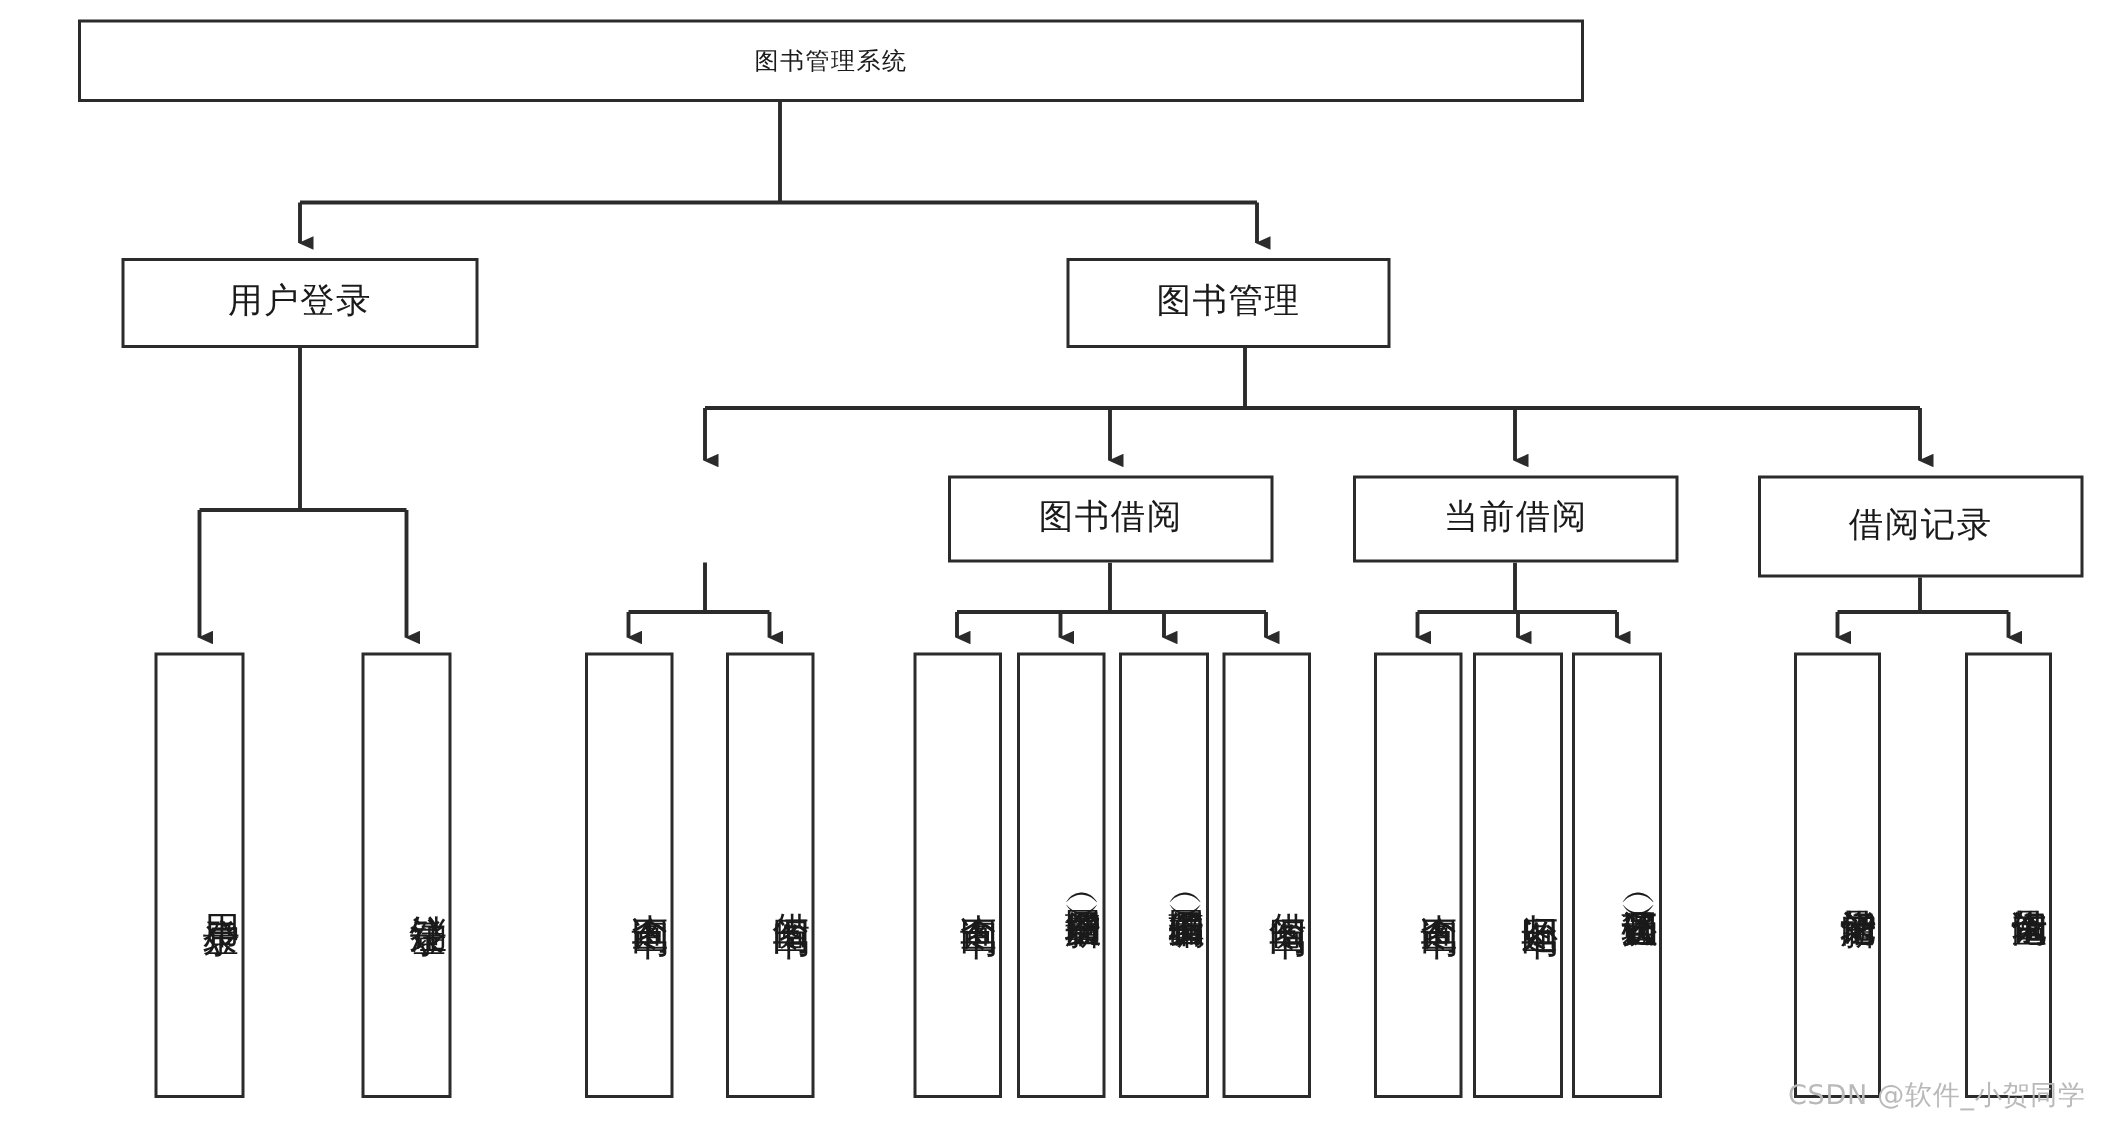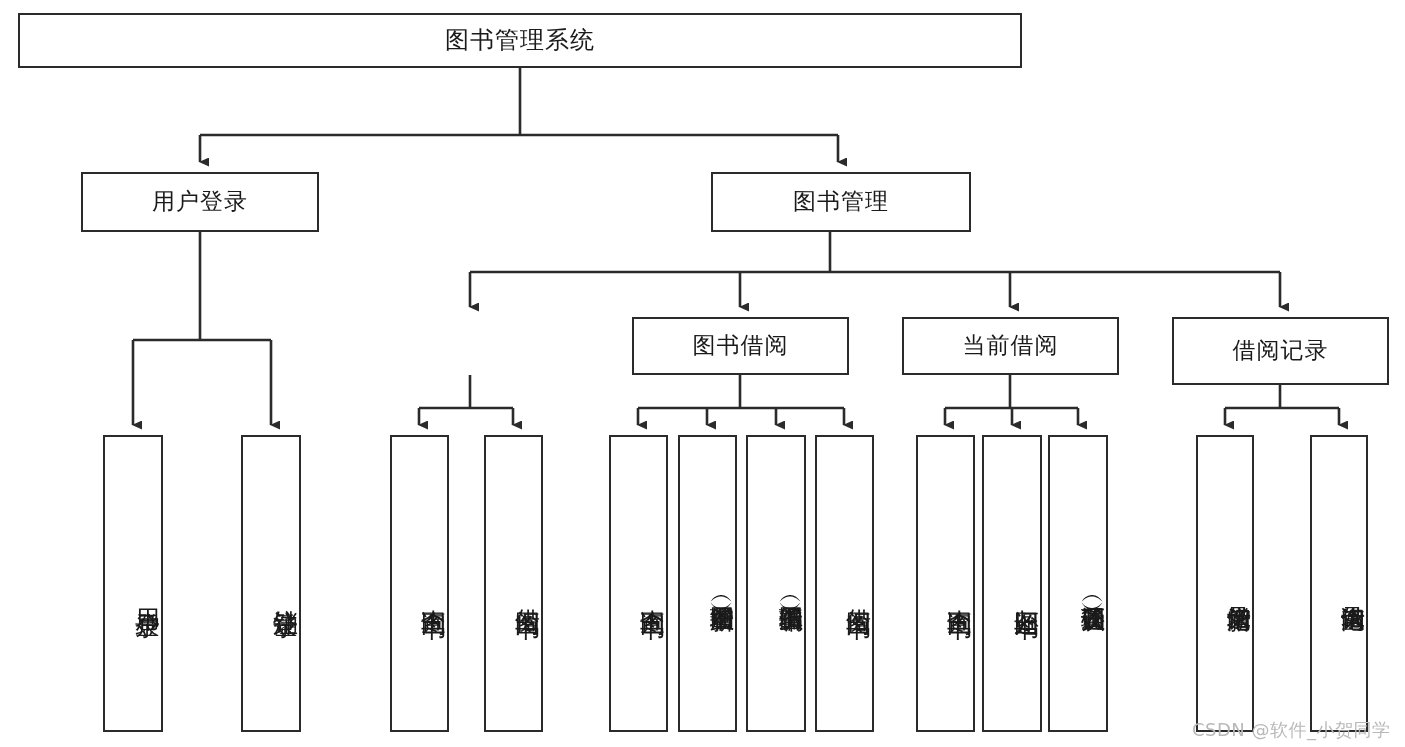--- a/index.html
+++ b/index.html
@@ -37,21 +37,22 @@
     color: #1a1a1a;
   }
   
   .node.horiz {
     font-size: 23px;
     line-height: 1.1;
     letter-spacing: 1px;
     white-space: nowrap;
   }
   .node.root {
-    font-size: 24px;
+    font-size: 16px;
+    margin-left: 34px;
   }
   
   .node.vert {
     writing-mode: vertical-rl;
     text-orientation: upright;
     font-size: 25px;
     line-height: 1.15;
     letter-spacing: 2px;
     align-items: flex-start;
     justify-content: center;
@@ -123,21 +124,21 @@
       <path d="M1280,375 L1280,408"></path>
       <path d="M1225,408 L1339,408"></path>
       <path d="M1225,408 L1225,425" marker-end="url(#arrowhead)"></path>
       <path d="M1339,408 L1339,425" marker-end="url(#arrowhead)"></path>
     </g>
   </svg>
 
   <div class="node horiz root" id="node-root" style="left: 18px; top: 13px; width: 1004px; height: 55px;">图书管理系统</div>
 
   <div class="node horiz" id="node-l1-0" style="left: 81px; top: 172px; width: 238px; height: 60px;">用户登录</div>
-  <div class="node horiz" id="node-l1-1" style="left: 711px; top: 172px; width: 260px; height: 60px;">图书管理</div>
+  <div class="node horiz" id="node-l1-1" style="left: 711px; top: 172px; width: 216px; height: 60px;">图书管理</div>
 
   <div class="node horiz" id="node-l2-2" style="left: 902px; top: 317px; width: 217px; height: 58px;">当前借阅</div>
   <div class="node horiz" id="node-l2-1" style="left: 632px; top: 317px; width: 217px; height: 58px;">图书借阅</div>
   <div class="node horiz" id="node-l2-3" style="left: 1172px; top: 317px; width: 217px; height: 68px;">借阅记录</div>
 
   <div class="node vert" id="node-leaf-0" style="left: 103px; top: 435px; width: 60px; height: 297px;">用户登录</div>
   <div class="node vert" id="node-leaf-1" style="left: 241px; top: 435px; width: 60px; height: 297px;">注销登录</div>
   <div class="node vert" id="node-leaf-2" style="left: 390px; top: 435px; width: 59px; height: 297px;">查询图书</div>
   <div class="node vert" id="node-leaf-3" style="left: 484px; top: 435px; width: 59px; height: 297px;">借阅图书</div>
   <div class="node vert" id="node-leaf-4" style="left: 609px; top: 435px; width: 59px; height: 297px;">查询图书</div>

